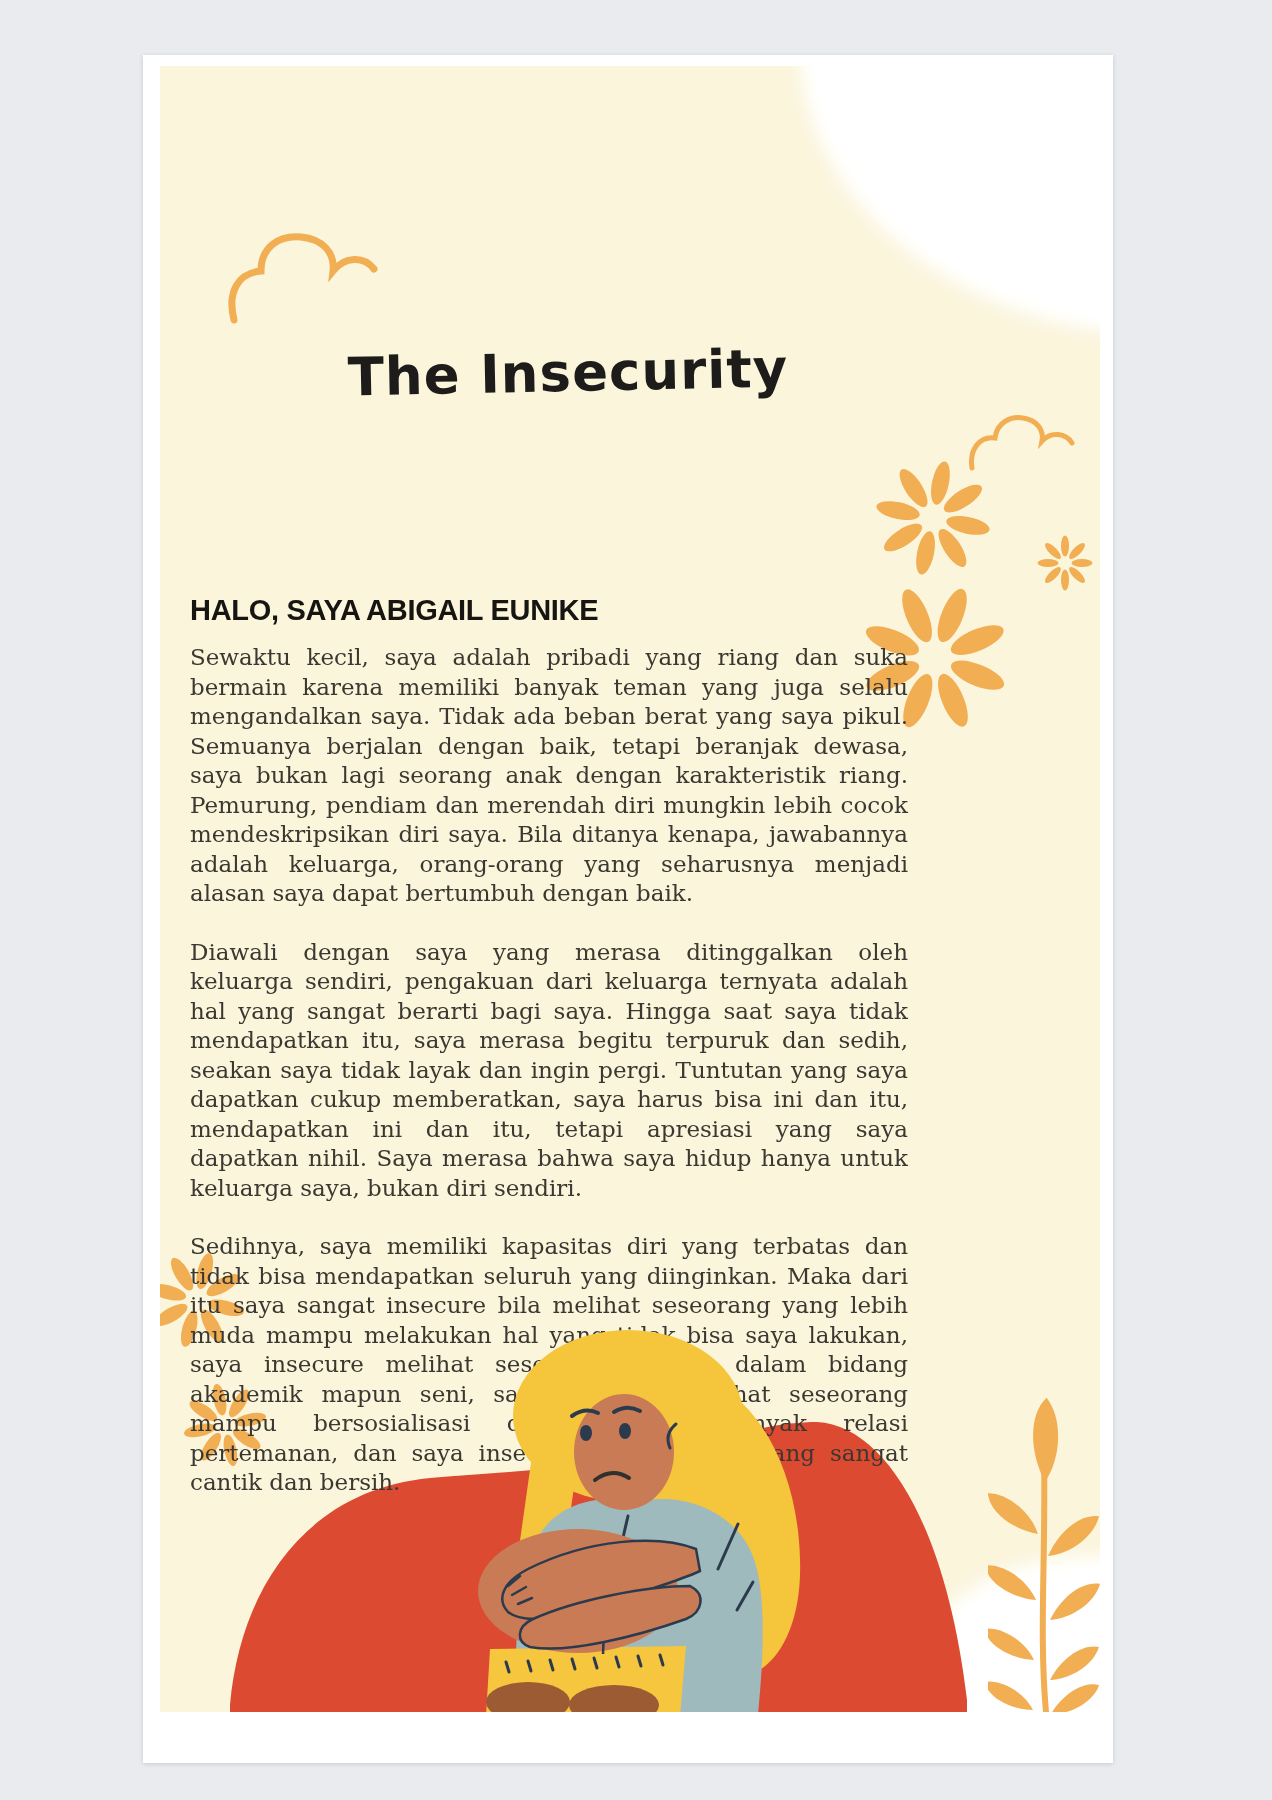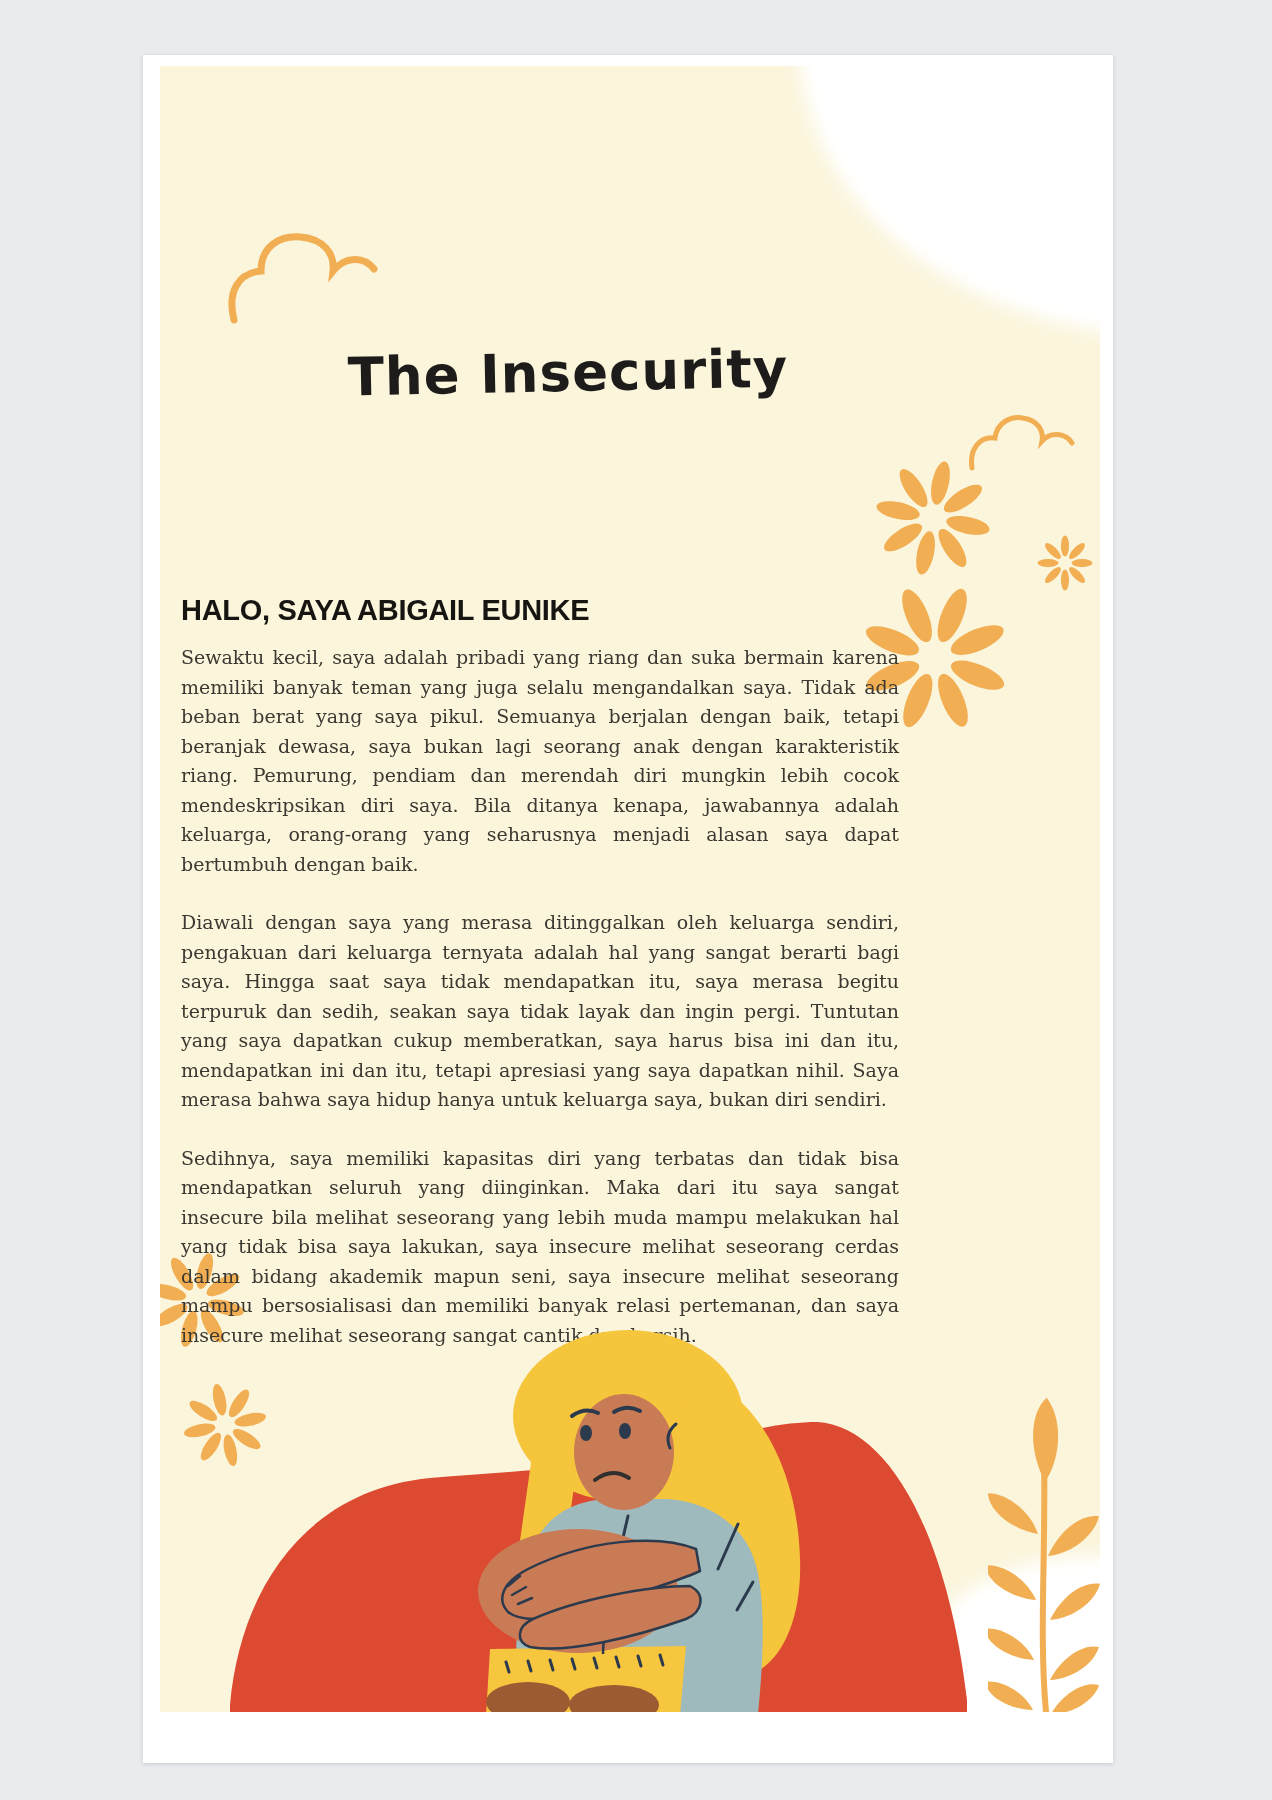--- a/index.html
+++ b/index.html
@@ -26,24 +26,24 @@
   .white-blob.top-right{left:640px;top:-310px;width:740px;height:580px}
   .white-blob.bottom-right{left:740px;top:1490px;width:380px;height:300px}
 
   
   .decor{position:absolute;pointer-events:none}
 
   .title-wrap{position:absolute;left:0;top:276px;width:940px;padding-right:124px;text-align:center;z-index:5}
   .title-wrap h1{font-family:"DejaVu Sans",sans-serif;font-weight:700;font-size:53px;
                  letter-spacing:1px;color:var(--title);transform:rotate(-1.2deg)}
 
-  .content{position:absolute;left:21px;top:528px;width:718px;z-index:5}
+  .content{position:absolute;left:30px;top:528px;width:718px;z-index:5}
   .content h2{font-family:"Liberation Sans",sans-serif;font-weight:900;font-size:29px;
               letter-spacing:-.3px;color:var(--heading);margin-bottom:16px}
-  .content p{font-family:"DejaVu Serif",serif;font-size:19px;line-height:29.5px;
+  .content p{font-family:"DejaVu Serif",serif;font-size:23px;line-height:29.5px;
              text-align:justify;color:var(--text);margin-bottom:29px}
 
   .red-blob{position:absolute;left:65px;top:1344px;width:750px;height:302px;z-index:3;filter:blur(.6px)}
   .girl{position:absolute;left:268px;top:1258px;width:392px;height:392px;z-index:6}
   .plant{position:absolute;left:828px;top:1328px;width:122px;height:320px;z-index:7}
 
   .cloud-left{left:66px;top:164px;width:166px;height:94px;z-index:2}
   .cloud-right{left:806px;top:348px;width:112px;height:58px;z-index:2}
   .flower{z-index:2}
   .flower.right-big{left:713px;top:392px;width:120px;height:120px}

